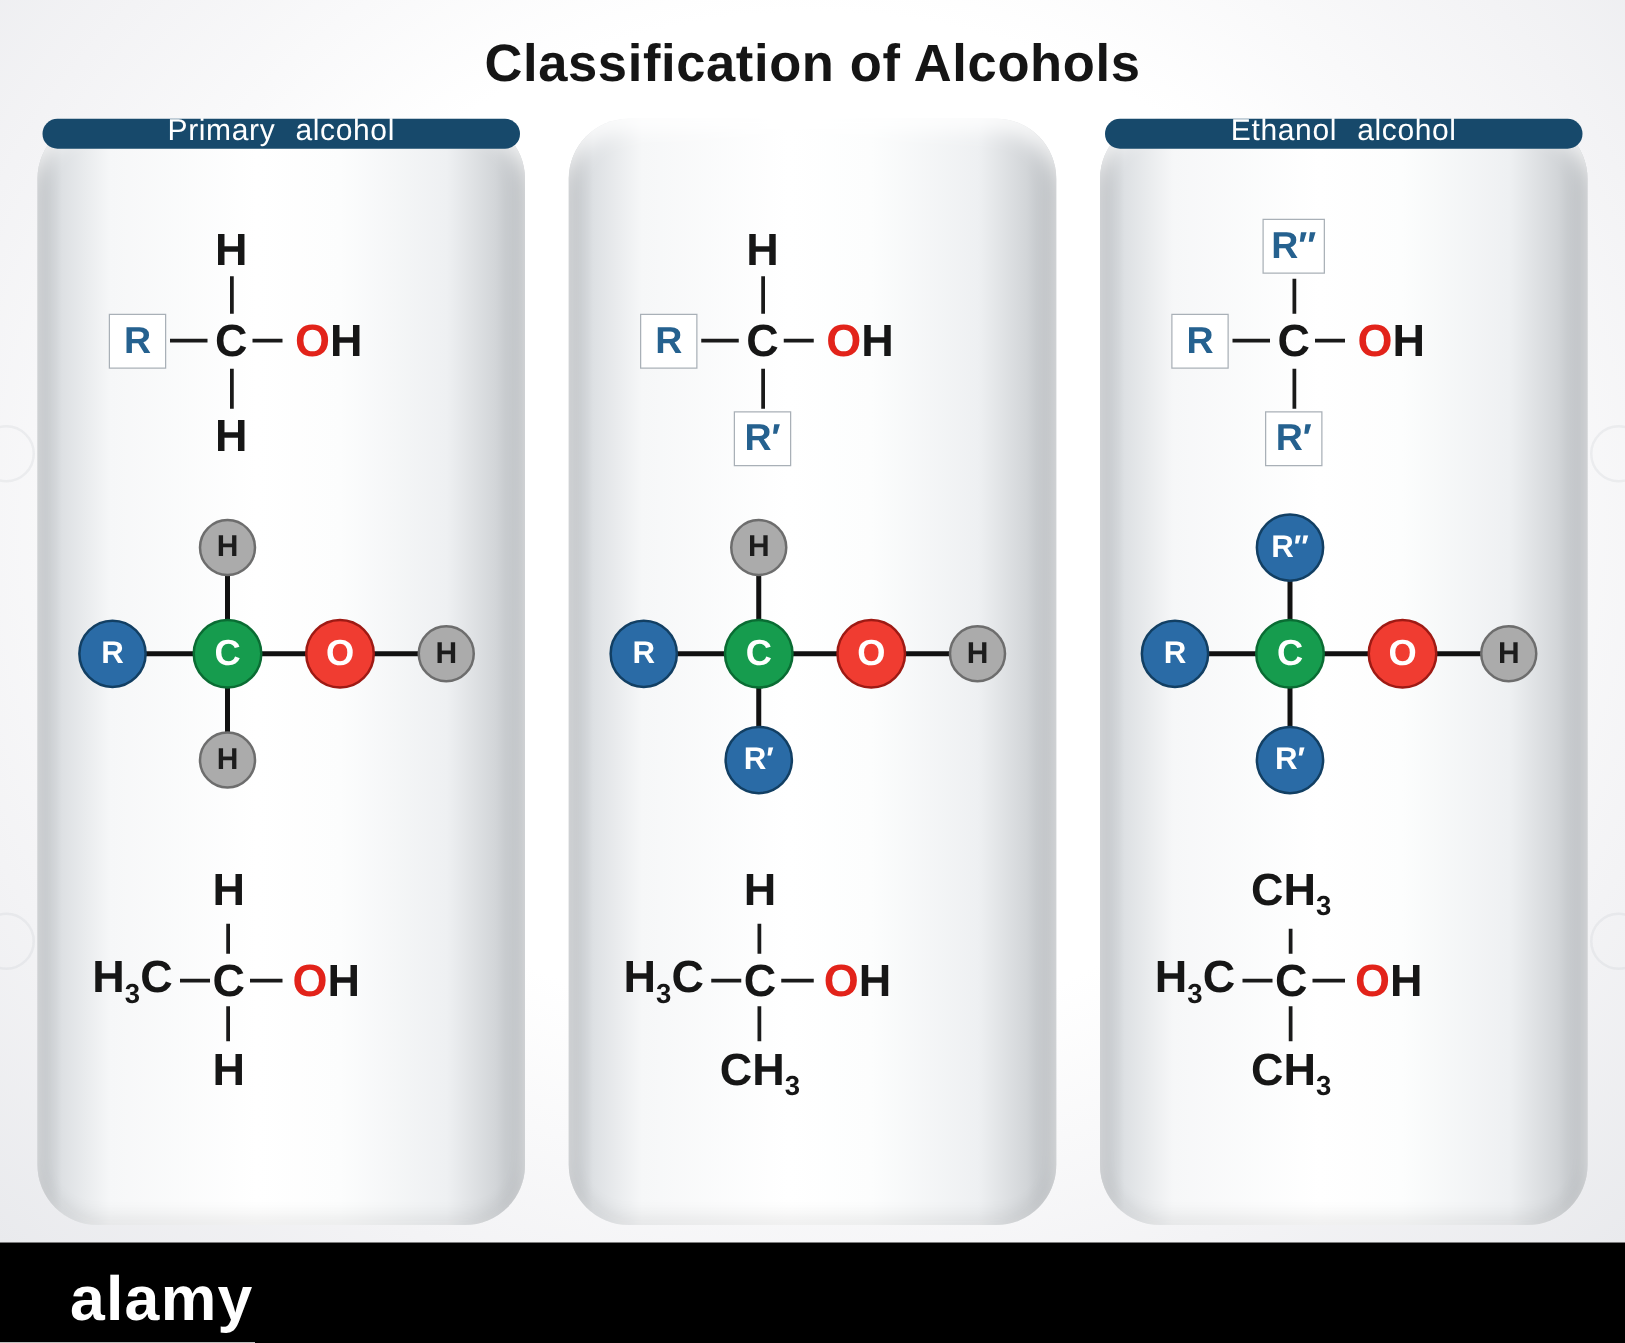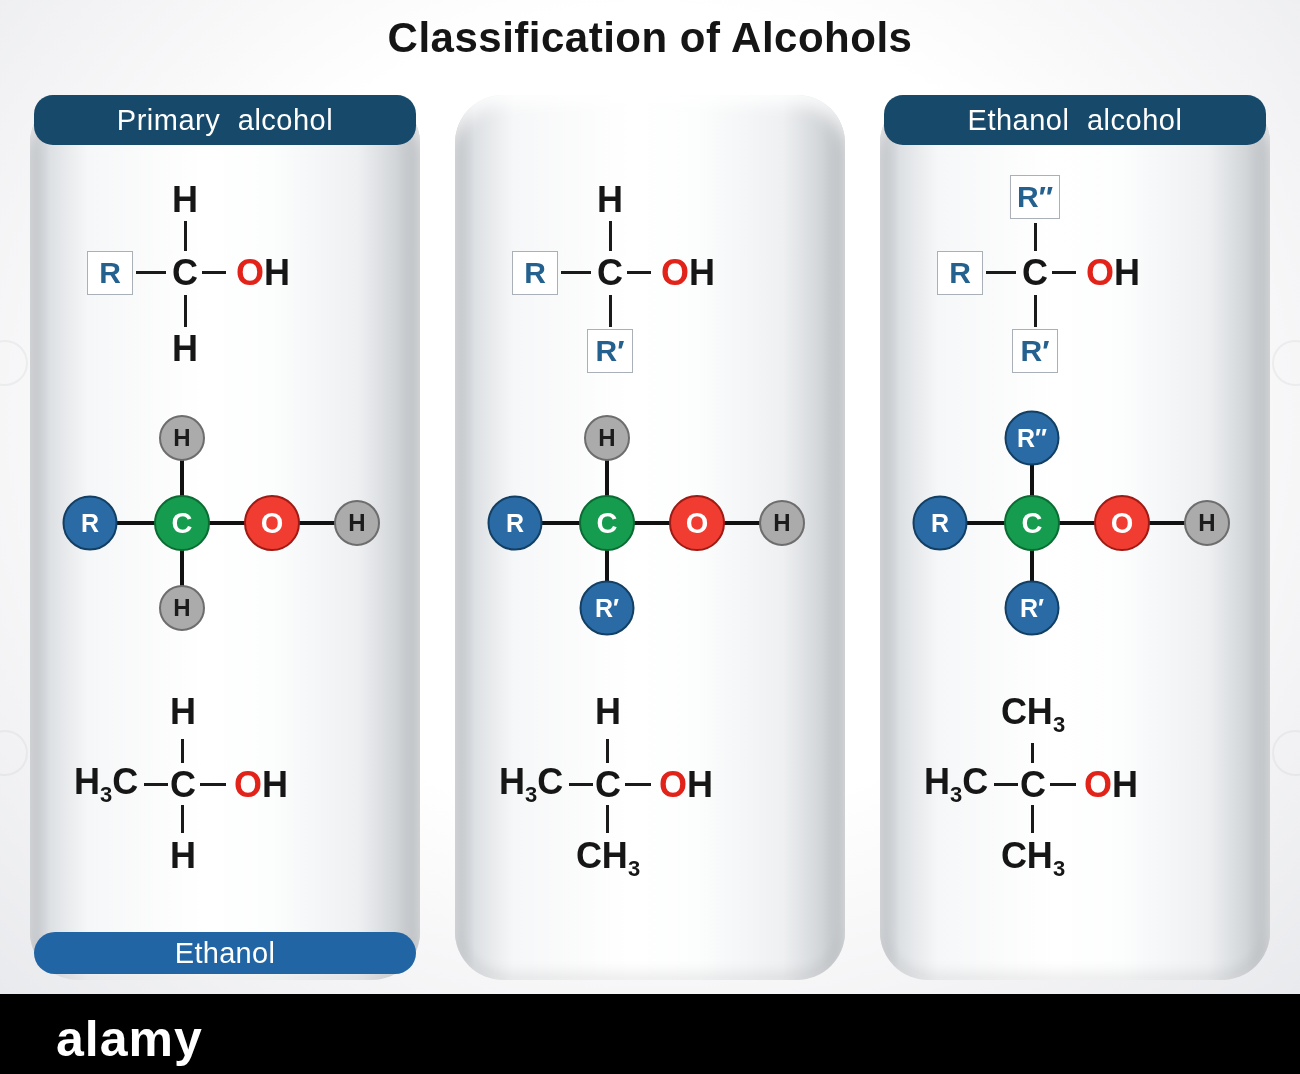--- a/index.html
+++ b/index.html
@@ -6,35 +6,35 @@
   html,body { width:1300px; height:1074px; }
   body {
     position: relative; overflow: hidden; background:#ffffff;
     font-family: "Liberation Sans", "DejaVu Sans", sans-serif;
   }
   .stage {
     position:absolute; left:0; top:0; right:0; bottom:80px;
     background: radial-gradient(ellipse at 50% 42%, #ffffff 50%, #f3f3f5 78%, #e9eaed 100%);
   }
   .title {
-    position:absolute; top:14px; left:0; width:100%; text-align:center;
+    position:absolute; top:27px; left:0; width:100%; text-align:center;
     font-size:42px; font-weight:700; color:#151515; letter-spacing:.5px;
   }
   
   .panel { position:absolute; top:95px; width:390px; height:885px; }
   .p0 { left:30px; } .p1 { left:455px; } .p2 { left:880px; }
   .tube {
     position:absolute; left:0; top:0; right:0; bottom:0; border-radius:48px;
     background: linear-gradient(to right,#b4b8bc 0,#dde0e3 5%,#f6f7f8 15%,#ffffff 45%,#fcfdfd 62%,#eef0f2 84%,#d2d5d8 94%,#b4b8bc 100%);
     box-shadow: inset 0 10px 16px rgba(255,255,255,.85), inset 0 -8px 14px rgba(0,0,0,.07);
   }
   .header-pill {
-    position:absolute; top:0; left:4px; right:4px; height:50px; border-radius:19px;
-    background:#17496b; color:#fff; display:flex; align-items:center; justify-content:center;
-    font-size:29px; letter-spacing:.5px; word-spacing:9px;
+    position:absolute; top:0; left:4px; right:4px; height:24px; border-radius:19px;
+    background:#17496b; color:#fff; display:flex; align-items:flex-end; justify-content:center;
+    font-size:24px; letter-spacing:.5px; word-spacing:9px;
   }
   .label-pill {
     position:absolute; bottom:6px; left:4px; right:4px; height:42px; border-radius:21px;
     background:#2165a4; color:#fff; display:flex; align-items:center; justify-content:center;
     font-size:29px; letter-spacing:.3px;
   }
   
   .scene { position:absolute; left:0; width:100%; }
   .scene-general { top:60px;  height:250px; }
   .scene-ball    { top:315px; height:290px; }
@@ -138,23 +138,20 @@
       <div class="bond v" style="left:151px;top:44px;height:24px"></div>
       <span class="atom e-left"><span>H</span><sub>3</sub><span>C</span></span>
       <div class="bond h" style="left:114px;top:88px;width:24px"></div>
       <span class="atom e-c">C</span>
       <div class="bond h" style="left:170px;top:88px;width:26px"></div>
       <span class="atom e-oh"><span class="red">O</span><span>H</span></span>
       <div class="bond v" style="left:151px;top:110px;height:28px"></div>
       <span class="atom e-bottom"><span>H</span><sub></sub></span>
     </div>
 
-    <div class="label-pill">
-      <span>Ethanol</span>
-    </div>
   </section>
 
   <section class="panel p1">
     <div class="tube"></div>
 
     <div class="scene scene-general">
       <span class="atom g-top">H</span>
       <div class="bond v" style="left:154px;top:66px;height:30px"></div>
       <span class="rbox g-left">
           <span>R</span>

